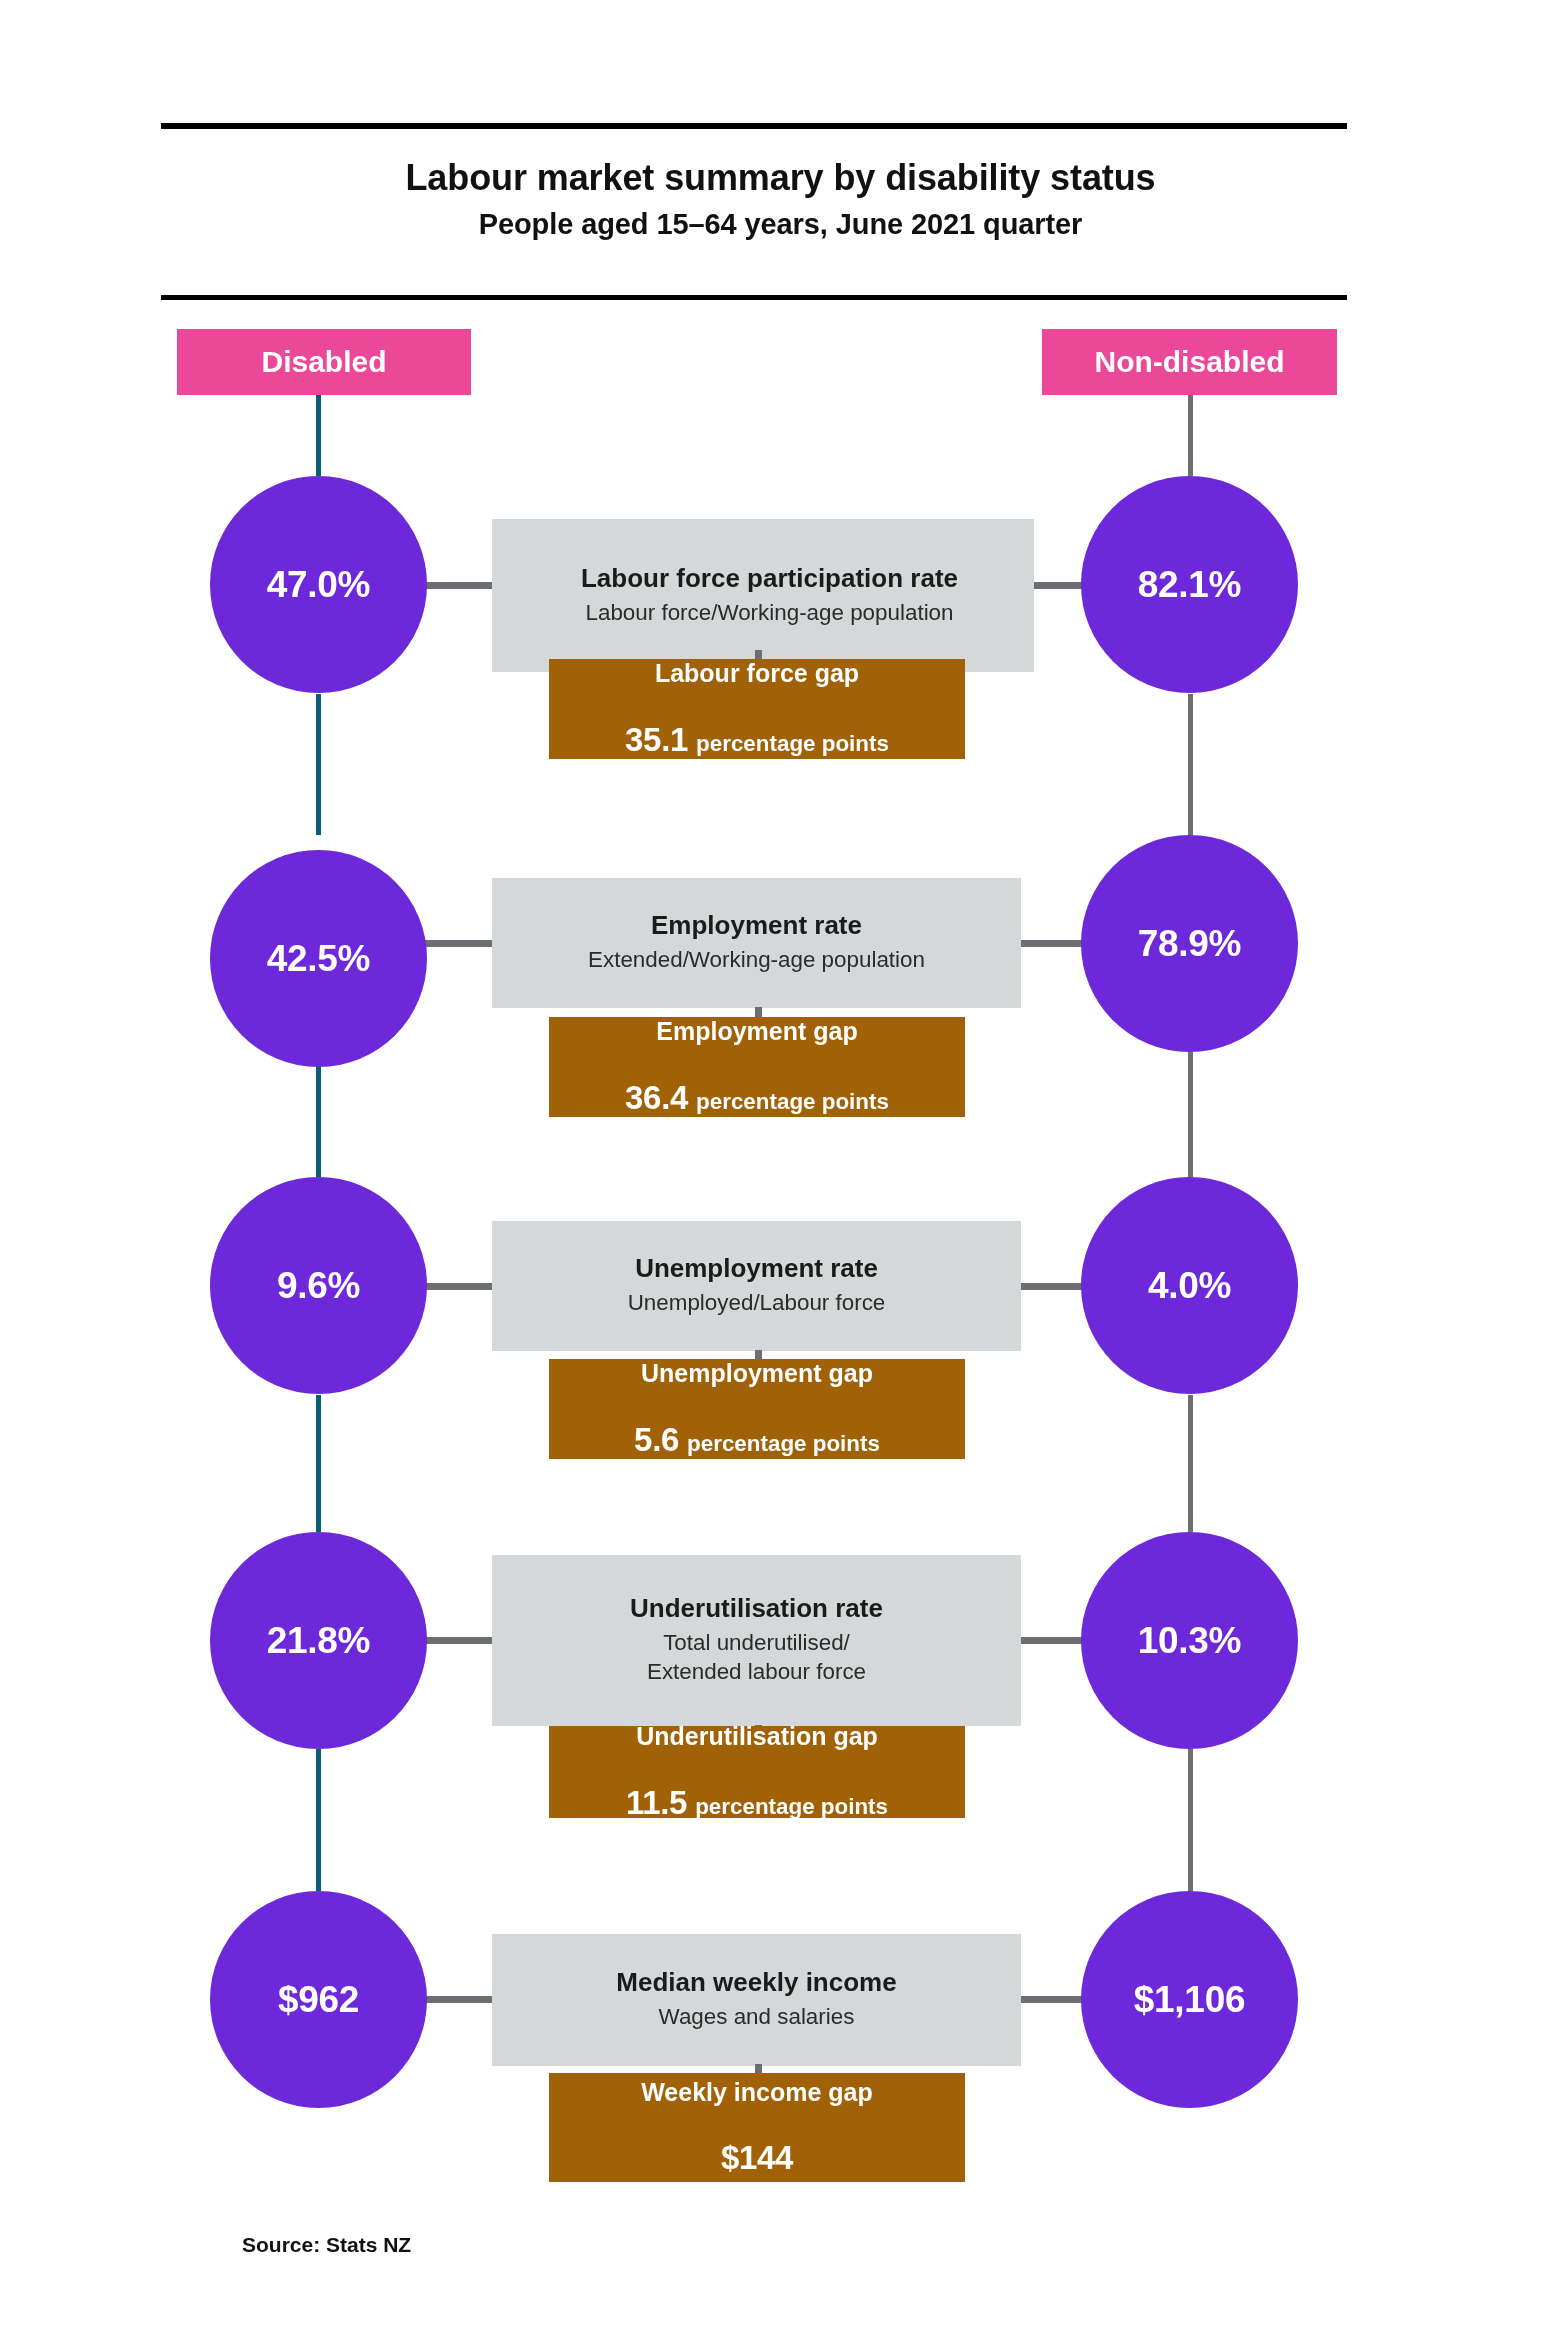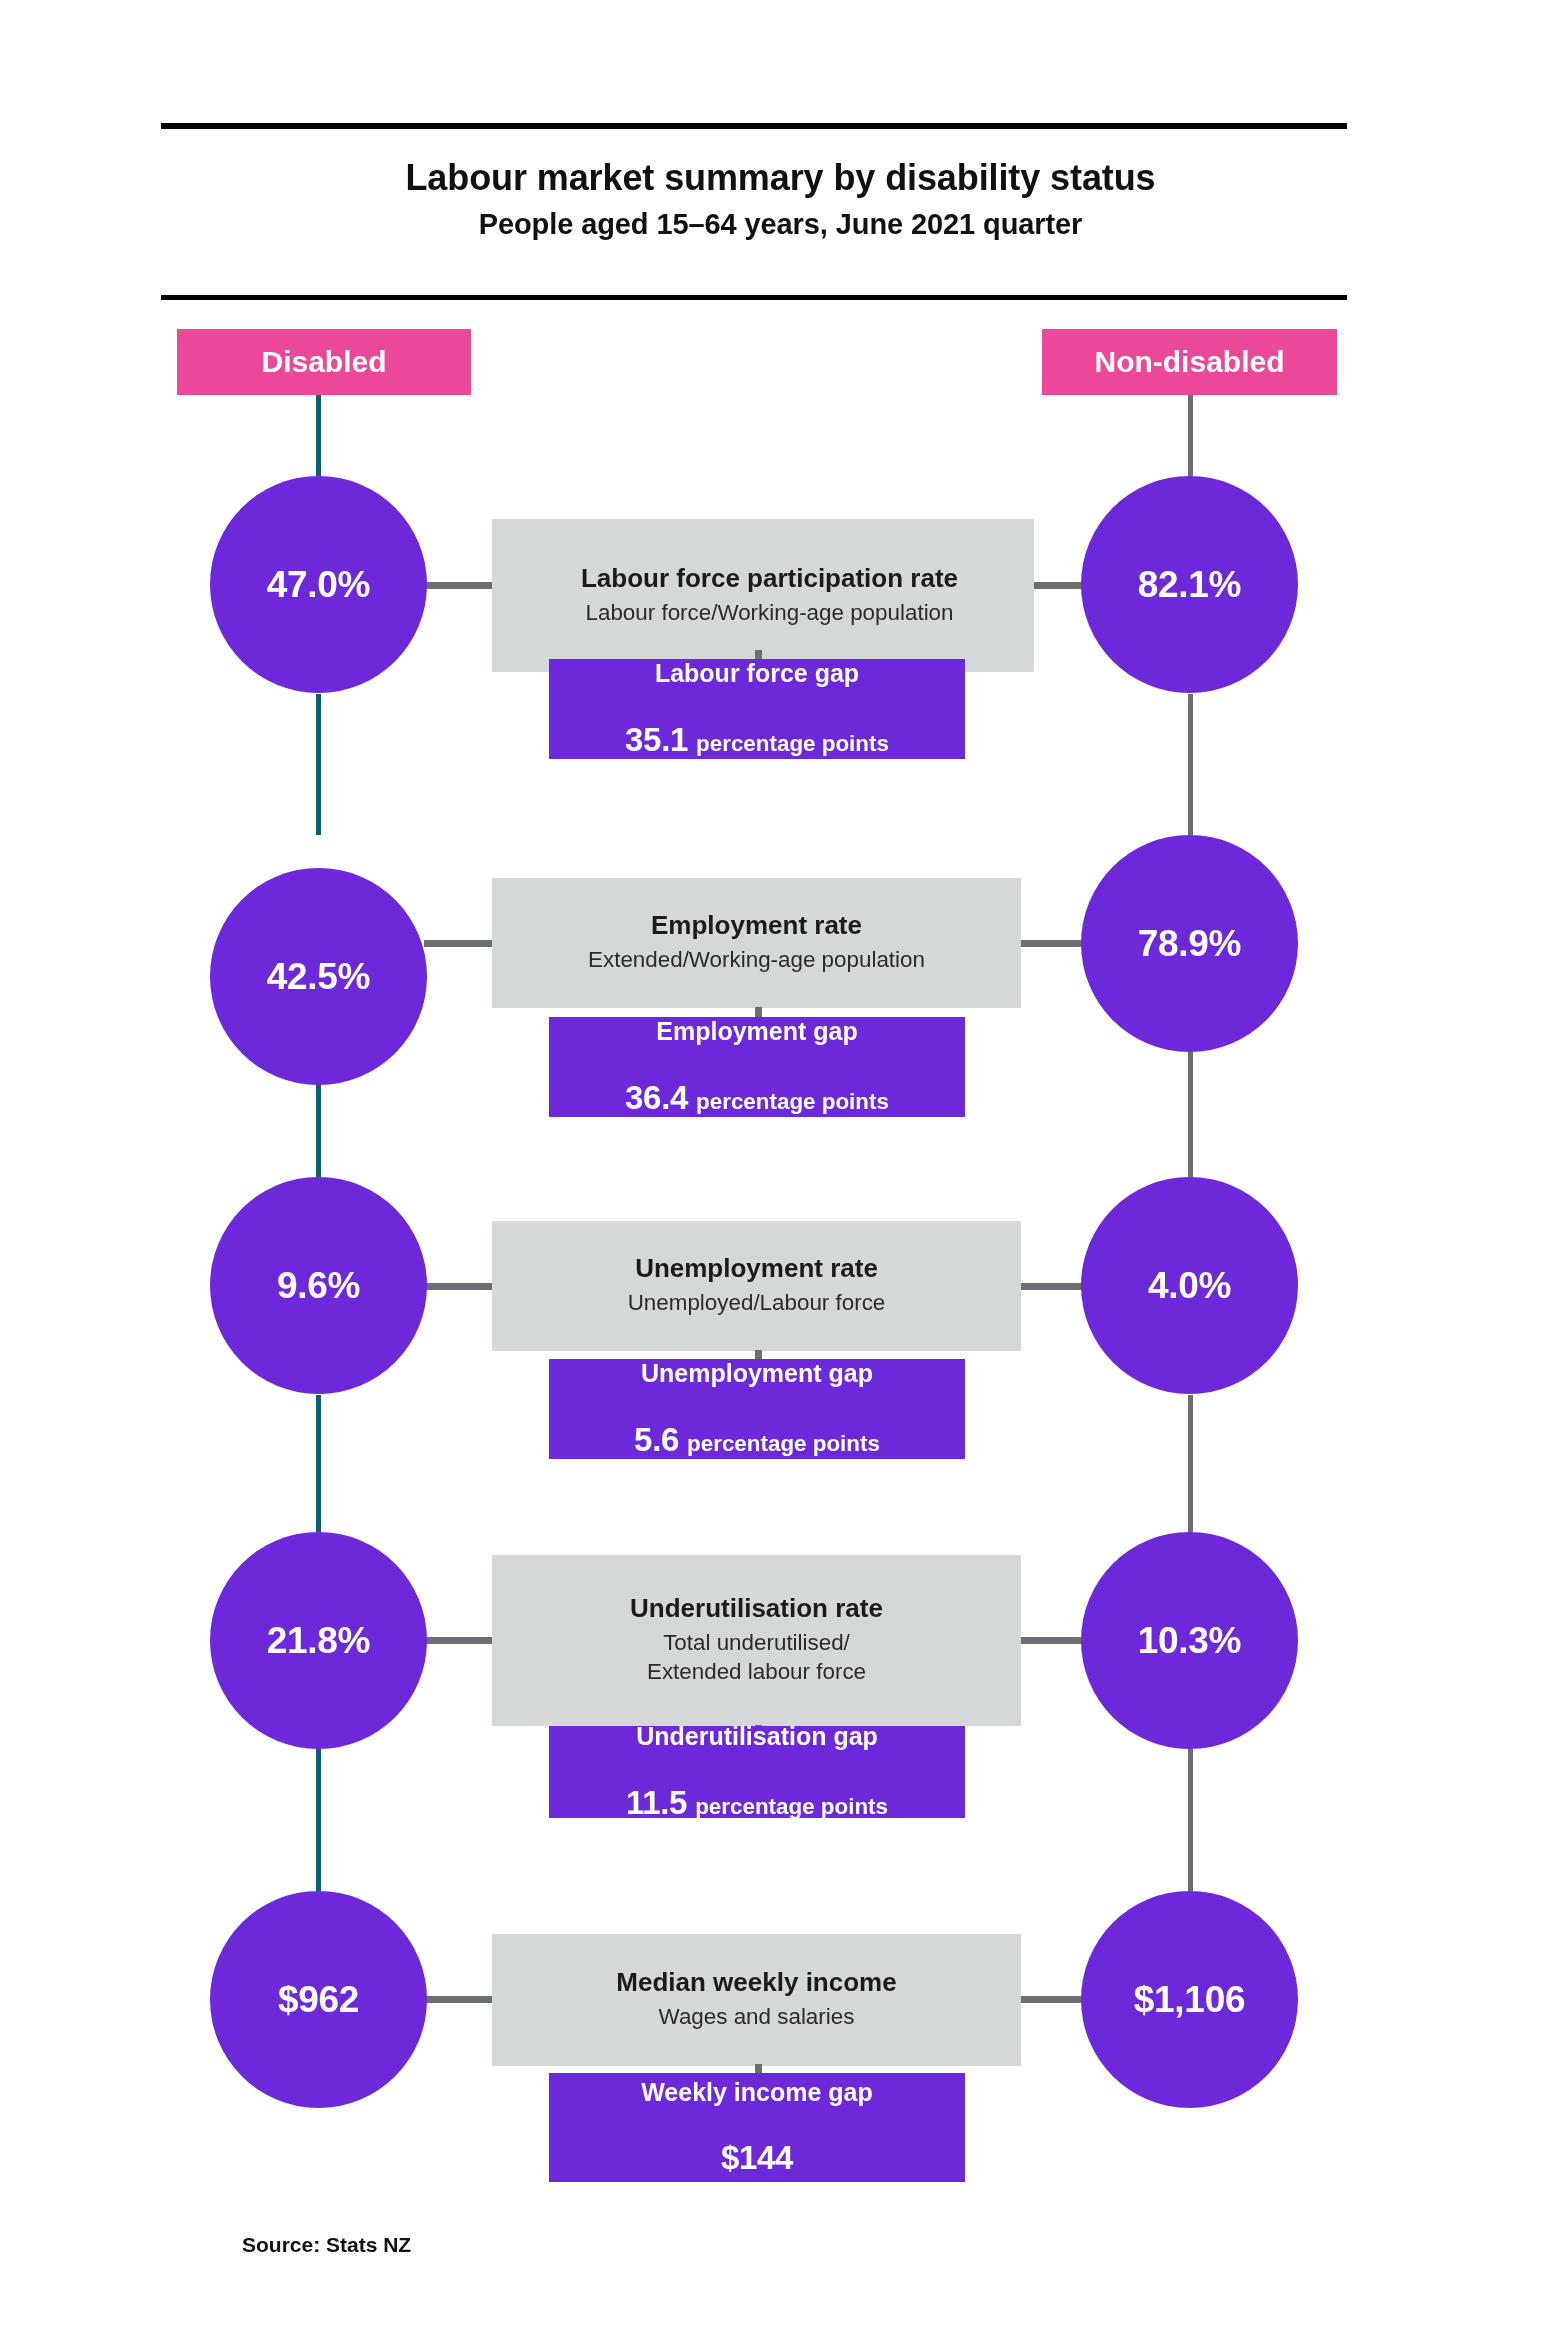--- a/index.html
+++ b/index.html
@@ -44,21 +44,21 @@
   
   .metricbox{position:absolute;left:492px;width:529px;background:#d4d8d9;
              display:flex;flex-direction:column;align-items:center;
              justify-content:center;text-align:center;}
   .metric-title{font-size:26px;font-weight:700;color:#1b1b1b;line-height:1.15;}
   .metric-sub{font-size:22.4px;font-weight:400;color:#2b2b2b;line-height:1.3;
               margin-top:4px;}
   .metric-sub span{display:block;}
 
   
-  .gapbox{position:absolute;left:549px;width:416px;background:#6d28d9;
+  .gapbox{position:absolute;left:549px;width:416px;background:#a16207;
           color:#ffffff;display:flex;flex-direction:column;
           align-items:center;justify-content:center;text-align:center;gap:27px;}
   .gap-title{font-size:25px;font-weight:700;line-height:1.15;}
   .gap-valline{margin-top:5.3px;display:flex;align-items:baseline;
                justify-content:center;gap:8px;}
   .gap-value{font-size:33px;font-weight:700;letter-spacing:-0.3px;}
   .gap-unit{font-size:22.4px;font-weight:700;}
   .gap-valline.center-only{gap:0;}
 
   
@@ -113,21 +113,21 @@
       </div>
     </div>
     <div class="hconn" style="left: 424px; width: 70px; top: 940px;"></div>
     <div class="hconn" style="left: 1019px; width: 65px; top: 940px;"></div>
     <div class="metricbox" style="top: 878px; height: 130px;">
       <div class="metric-title">Employment rate</div>
       <div class="metric-sub">
         <span>Extended/Working-age population</span>
       </div>
     </div>
-    <div class="circle circle-left" style="top: 868px;">42.5%</div>
+    <div class="circle circle-left" style="top: 850px;">42.5%</div>
     <div class="circle circle-right" style="top: 835px;">78.9%</div>
     <div class="stub" style="top: 1007px; height: 12px;"></div>
     <div class="gapbox" style="top: 1017px; height: 100px;">
       <div class="gap-title">Employment gap</div>
       <div class="gap-valline">
         <div class="gap-value">36.4</div>
         <div class="gap-unit">percentage points</div>
       </div>
     </div>
     <div class="hconn" style="left: 424px; width: 70px; top: 1283px;"></div>

